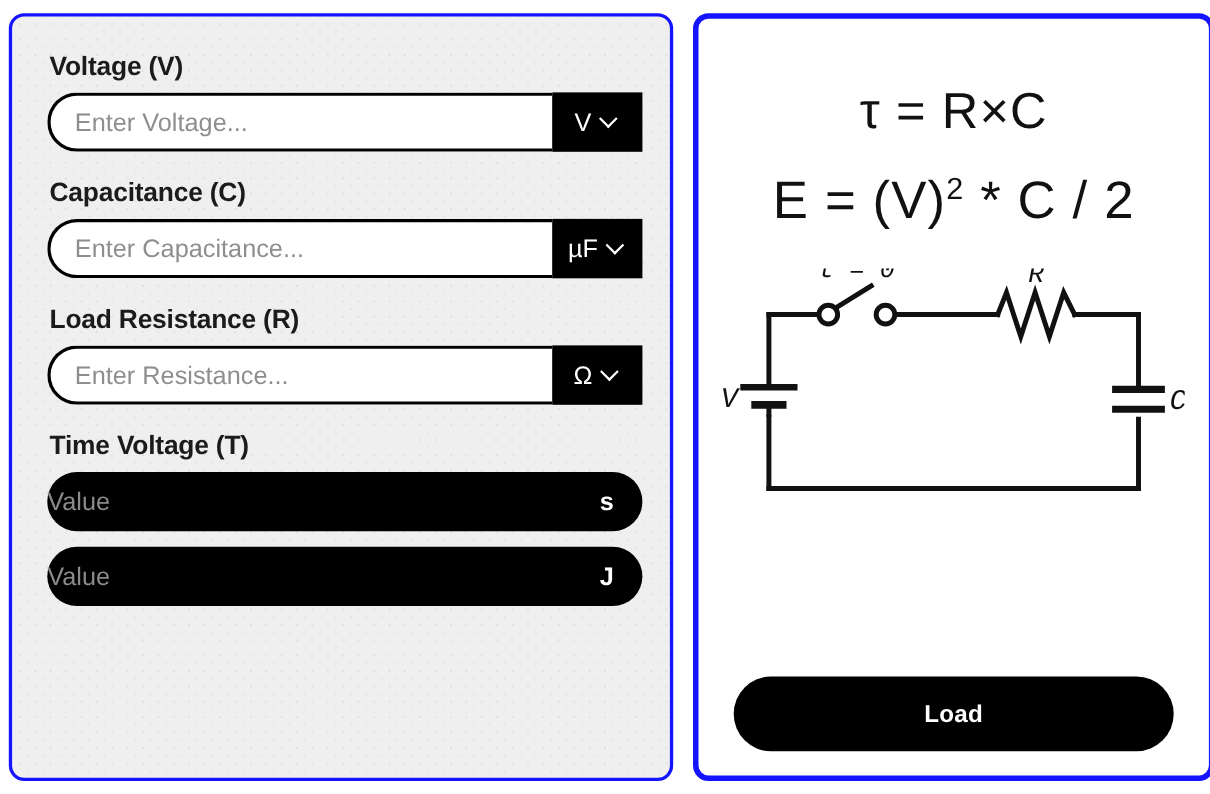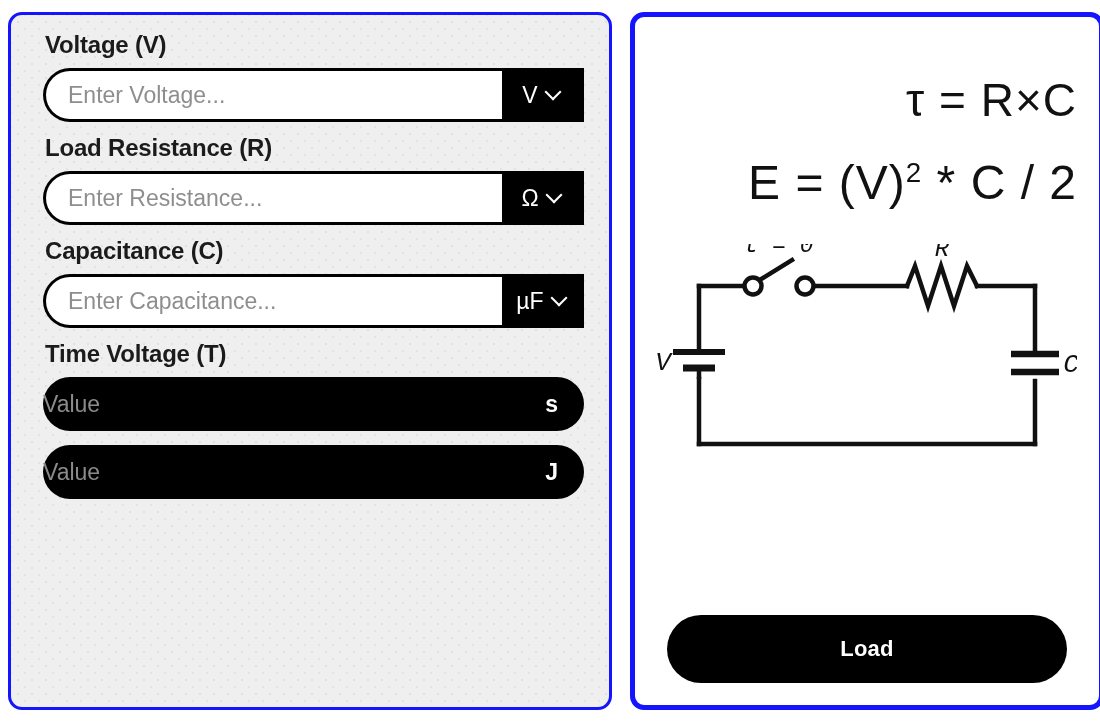--- a/index.html
+++ b/index.html
@@ -29,40 +29,41 @@
     width: 604px;
     box-sizing: border-box;
     border: 3px solid #1414ff;
     border-radius: 14px;
     background-color: #efefef;
     background-image:
       radial-gradient(#e0e0e0 1px, transparent 1.2px),
       radial-gradient(#e4e4e4 1px, transparent 1.2px);
     background-size: 14px 14px, 14px 14px;
     background-position: 0 0, 7px 7px;
-    padding: 6px 32px 26px 32px;
+    padding: 22px 32px 26px 32px;
     display: flex;
     flex-direction: column;
   }
   .field-group { margin-bottom: 2px; }
 
   .field-label {
     font-size: 24px;
     font-weight: bold;
     color: #1b1b1b;
     letter-spacing: -0.2px;
     margin: 10px 0 9px 2px;
   }
 
   
   .input-row {
     display: flex;
     align-items: stretch;
     height: 54px;
     width: 541px;
+    margin-bottom: 12px;
   }
   .text-input {
     flex: 1;
     height: 54px;
     box-sizing: border-box;
     border: 3px solid #000000;
     border-right: none;
     border-radius: 27px 0 0 27px;
     background: #ffffff;
     font-size: 23px;
@@ -142,21 +143,21 @@
     border: 5px solid #1414ff;
     border-radius: 14px;
     background: #ffffff;
     padding: 18px 22px 22px 22px;
     display: flex;
     flex-direction: column;
     align-items: center;
   }
   .formula {
     color: #111111;
-    text-align: right;
+    text-align: center;
     width: 100%;
   }
   .formula-1 {
     font-size: 46px;
     letter-spacing: 1px;
     margin-top: 38px;
   }
   .formula-2 {
     font-size: 48px;
     letter-spacing: 1px;
@@ -203,42 +204,42 @@
       <div class="input-row">
         <input class="text-input" type="text" placeholder="Enter Voltage..." style="">
         <div class="unit-select">
           <span class="unit-text">V</span>
           <span class="chev"></span>
         </div>
       </div>
     </div>
 
     <div class="field-group">
+      <div class="field-label">Capacitance (C)</div>
+      <div class="input-row">
+        <input class="text-input" type="text" placeholder="Enter Capacitance..." style="">
+        <div class="unit-select">
+          <span class="unit-text">µF</span>
+          <span class="chev"></span>
+        </div>
+      </div>
+    </div>
+
+    <div class="field-group">
       <div class="field-label">Load Resistance (R)</div>
       <div class="input-row">
         <input class="text-input" type="text" placeholder="Enter Resistance..." style="">
         <div class="unit-select">
           <span class="unit-text">Ω</span>
           <span class="chev"></span>
         </div>
       </div>
     </div>
 
     <div class="field-group">
-      <div class="field-label">Capacitance (C)</div>
-      <div class="input-row">
-        <input class="text-input" type="text" placeholder="Enter Capacitance..." style="">
-        <div class="unit-select">
-          <span class="unit-text">µF</span>
-          <span class="chev"></span>
-        </div>
-      </div>
-    </div>
-
-    <div class="field-group">
       <div class="field-label">Time Voltage (T)</div>
       <div class="result-row">
         <span class="result-value">Value</span>
         <span class="result-unit">s</span>
       </div>
     </div>
 
     <div class="field-group">
       <div class="result-row">
         <span class="result-value">Value</span>

